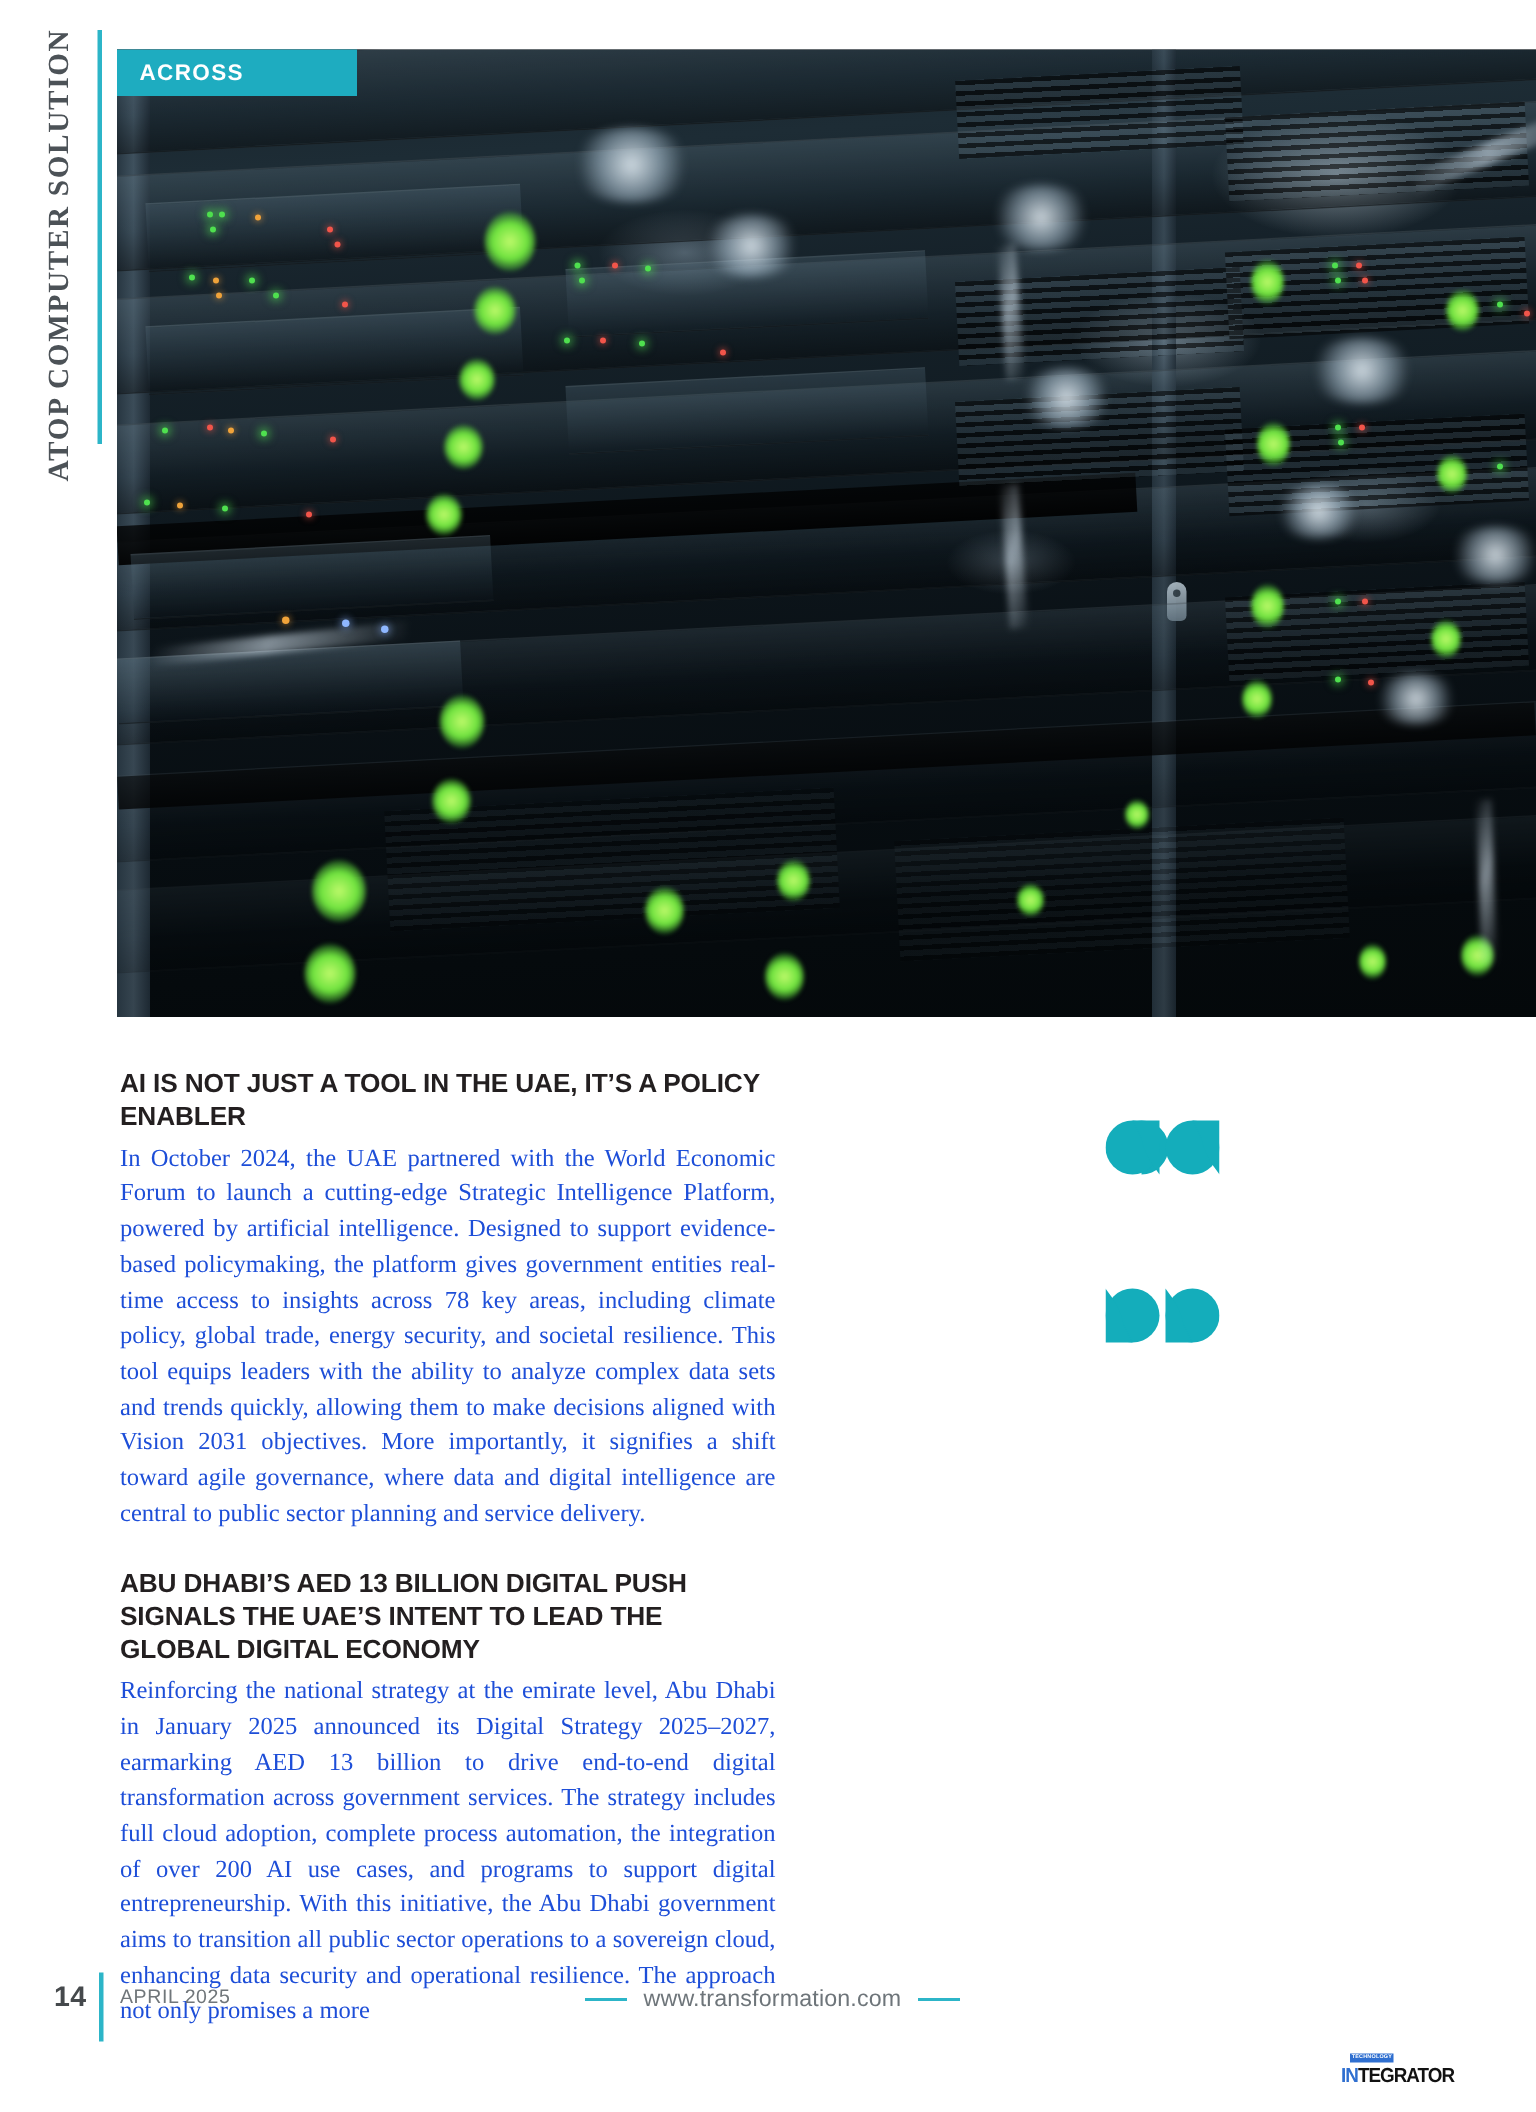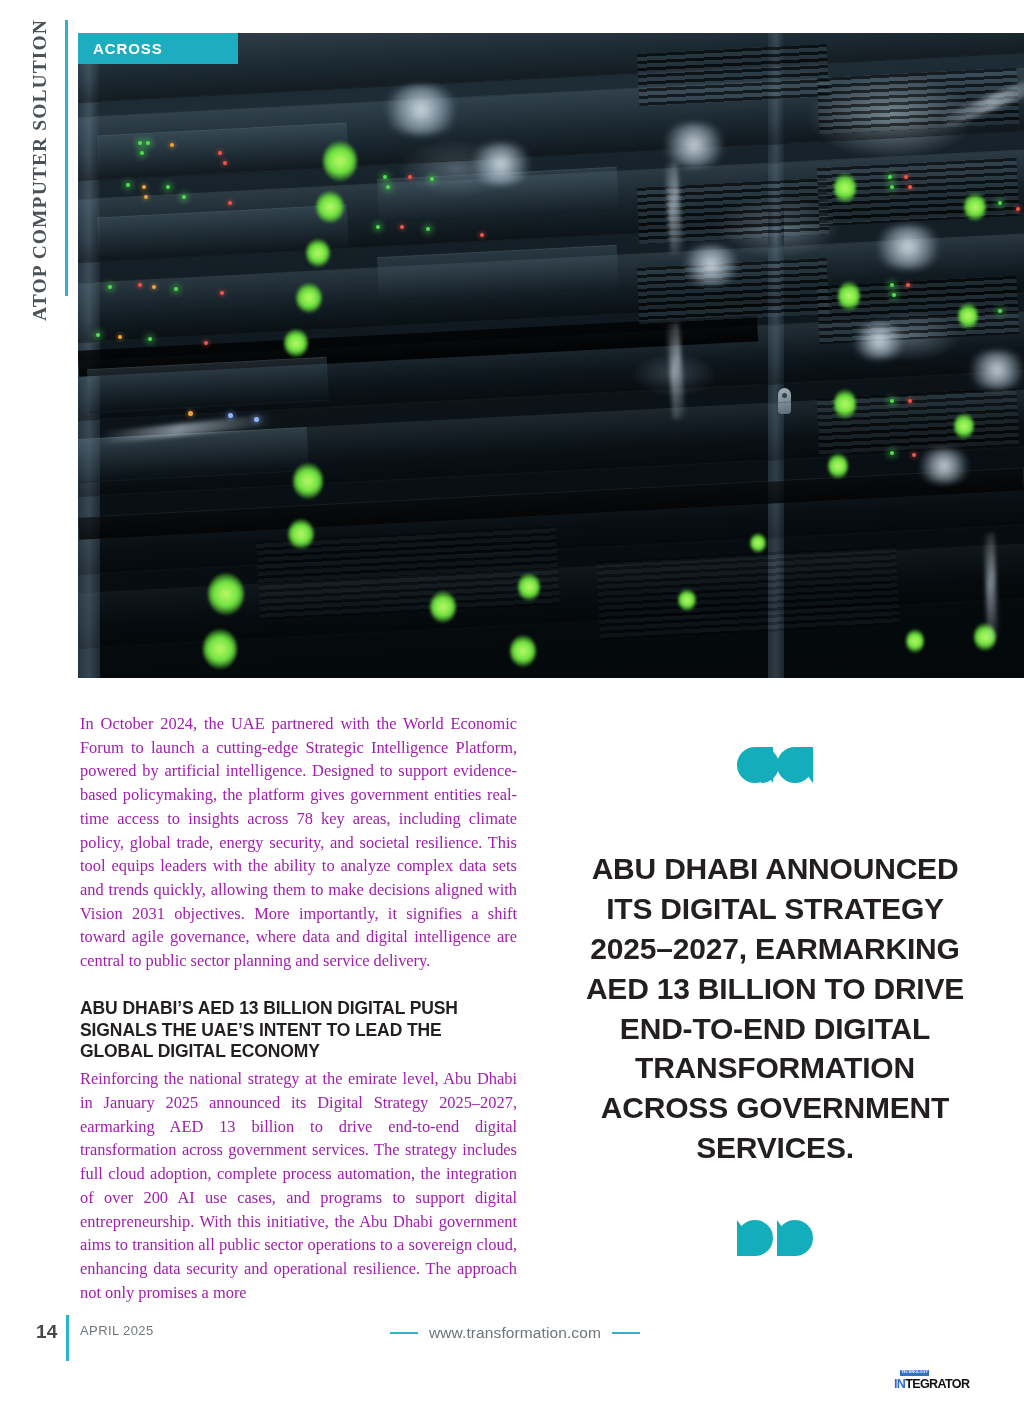--- a/index.html
+++ b/index.html
@@ -176,21 +176,21 @@
     line-height: 1.25;
     color: #231f20;
     letter-spacing: -0.1px;
     margin: 0 0 4px 0;
     text-transform: uppercase;
   }
   .art-body {
     font-family: "Liberation Serif", serif;
     font-size: 16.4px;
     line-height: 1.445;
-    color: #a21caf;
+    color: #1d4ed8;
     text-align: justify;
     margin: 0;
   }
   .art-section + .art-section { margin-top: 25px; }
 
   
   .pullquote {
     position: absolute;
     left: 575px;
     top: 745px;
@@ -434,38 +434,38 @@
   <div class="led led-blue" style="left:176px;top:384px;width:5px;height:5px;"></div>
   <div class="led led-amber" style="left:110px;top:378px;width:5px;height:5px;"></div>
 </div>
 
 <div class="feature-badge">
   <span>ACROSS</span>
 </div>
 
 <div class="article">
   <div class="art-section">
+    <h2 class="art-heading">AI IS NOT JUST A TOOL IN THE UAE, IT’S A POLICY ENABLER</h2>
     <p class="art-body">In October 2024, the UAE partnered with the World Economic Forum to launch a cutting-edge Strategic Intelligence Platform, powered by artificial intelligence. Designed to support evidence-based policymaking, the platform gives government entities real-time access to insights across 78 key areas, including climate policy, global trade, energy security, and societal resilience. This tool equips leaders with the ability to analyze complex data sets and trends quickly, allowing them to make decisions aligned with Vision 2031 objectives. More importantly, it signifies a shift toward agile governance, where data and digital intelligence are central to public sector planning and service delivery.</p>
   </div>
   <div class="art-section">
     <h2 class="art-heading">ABU DHABI’S AED 13 BILLION DIGITAL PUSH SIGNALS THE UAE’S INTENT TO LEAD THE GLOBAL DIGITAL ECONOMY</h2>
     <p class="art-body">Reinforcing the national strategy at the emirate level, Abu Dhabi in January 2025 announced its Digital Strategy 2025–2027, earmarking AED 13 billion to drive end-to-end digital transformation across government services. The strategy includes full cloud adoption, complete process automation, the integration of over 200 AI use cases, and programs to support digital entrepreneurship. With this initiative, the Abu Dhabi government aims to transition all public sector operations to a sovereign cloud, enhancing data security and operational resilience. The approach not only promises a more</p>
   </div>
 </div>
 
 <div class="pullquote">
   <svg class="quote-glyph quote-open" width="76" height="48" viewBox="0 0 76 48" aria-hidden="true">
     <path d="M6 20 A18 18 0 1 1 24 38 C24 38 24 38 24 38 L24 8 A18 18 0 0 1 6 20 Z" fill="#14adbb"></path>
     <circle cx="18" cy="20" r="18" fill="#14adbb"></circle>
     <path d="M18 2 L36 2 L36 38 C30 30 26 24 24 14 Z" fill="#14adbb"></path>
     <circle cx="58" cy="20" r="18" fill="#14adbb"></circle>
     <path d="M58 2 L76 2 L76 38 C70 30 66 24 64 14 Z" fill="#14adbb"></path>
   </svg>
 
-  <p class="quote-text">ABU DHABI ANNOUNCED ITS DIGITAL STRATEGY 2025–2027, EARMARKING AED 13 BILLION TO DRIVE END-TO-END DIGITAL TRANSFORMATION ACROSS GOVERNMENT SERVICES.</p>
 
   <svg class="quote-glyph quote-close" width="76" height="48" viewBox="0 0 76 48" aria-hidden="true">
     <g transform="rotate(180 38 24)">
       <circle cx="18" cy="20" r="18" fill="#14adbb"></circle>
       <path d="M18 2 L36 2 L36 38 C30 30 26 24 24 14 Z" fill="#14adbb"></path>
       <circle cx="58" cy="20" r="18" fill="#14adbb"></circle>
       <path d="M58 2 L76 2 L76 38 C70 30 66 24 64 14 Z" fill="#14adbb"></path>
     </g>
   </svg>
 </div>

